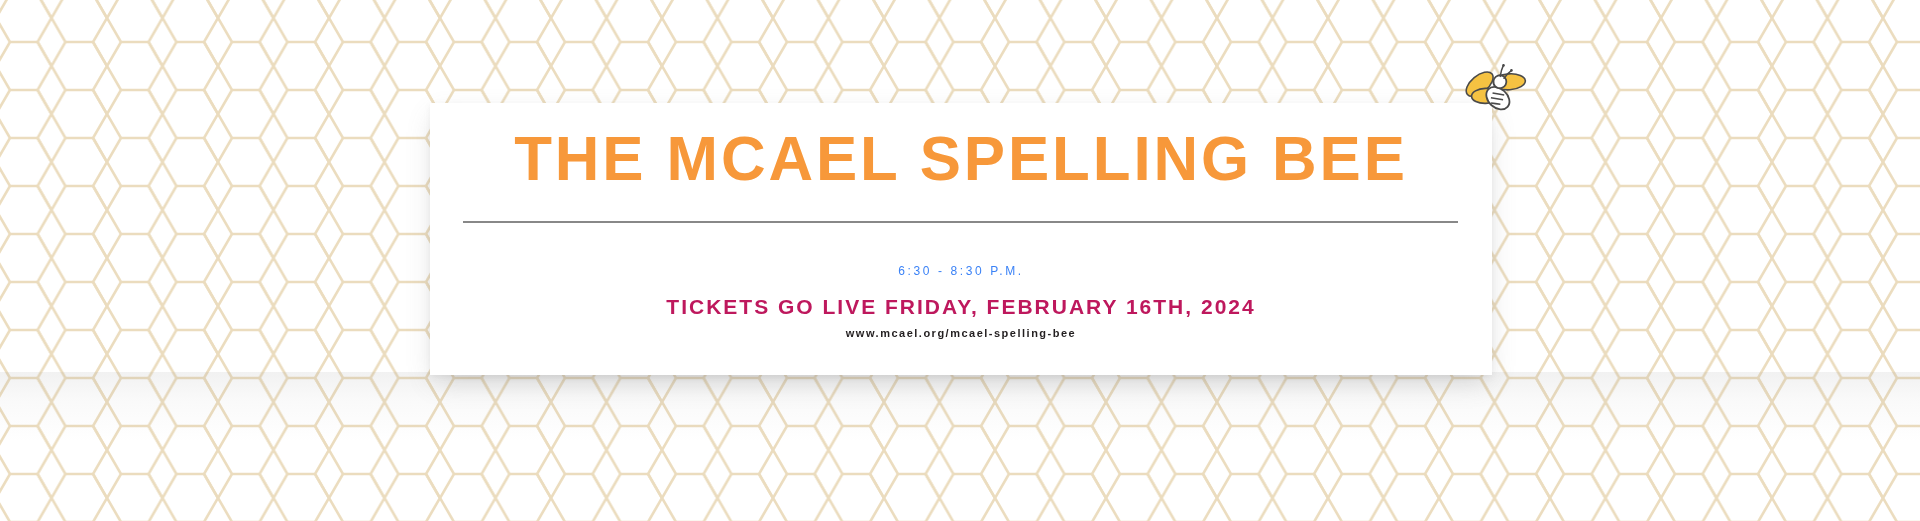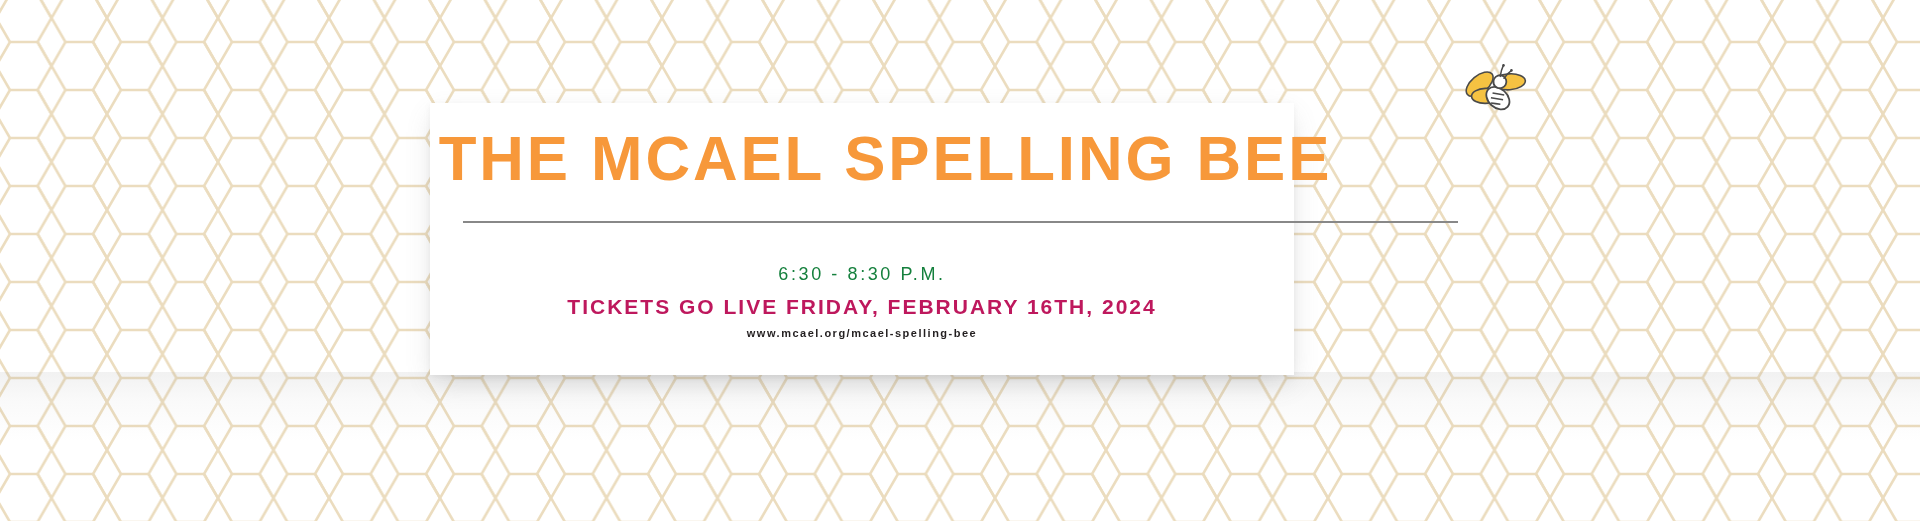--- a/index.html
+++ b/index.html
@@ -54,21 +54,21 @@
     height: 66px;
     z-index: 4;
   }
   .bee svg { display: block; width: 100%; height: 100%; }
 
   
   .card {
     position: absolute;
     left: 430px;
     top: 103px;
-    width: 864px;
+    width: 1062px;
     height: 272px;
     background: #ffffff;
     z-index: 3;
     box-shadow: 0 10px 26px -6px rgba(120,120,120,0.30),
                 0 2px 6px rgba(140,140,140,0.10);
   }
 
   .card-inner {
     position: absolute;
     inset: 0;
@@ -119,24 +119,24 @@
   .line-date .day {
     color: #F0B32B;
   }
 
   .line-time {
     position: absolute;
     top: 161px;
     left: 0;
     right: 0;
     text-align: center;
-    font-size: 18px;
+    font-size: 12px;
     font-weight: 400;
     letter-spacing: 2.6px;
-    color: #15803d;
+    color: #3b82f6;
     white-space: nowrap;
   }
 
   .line-tickets {
     position: absolute;
     top: 192px;
     left: 0;
     right: 0;
     text-align: center;
     font-size: 21px;

